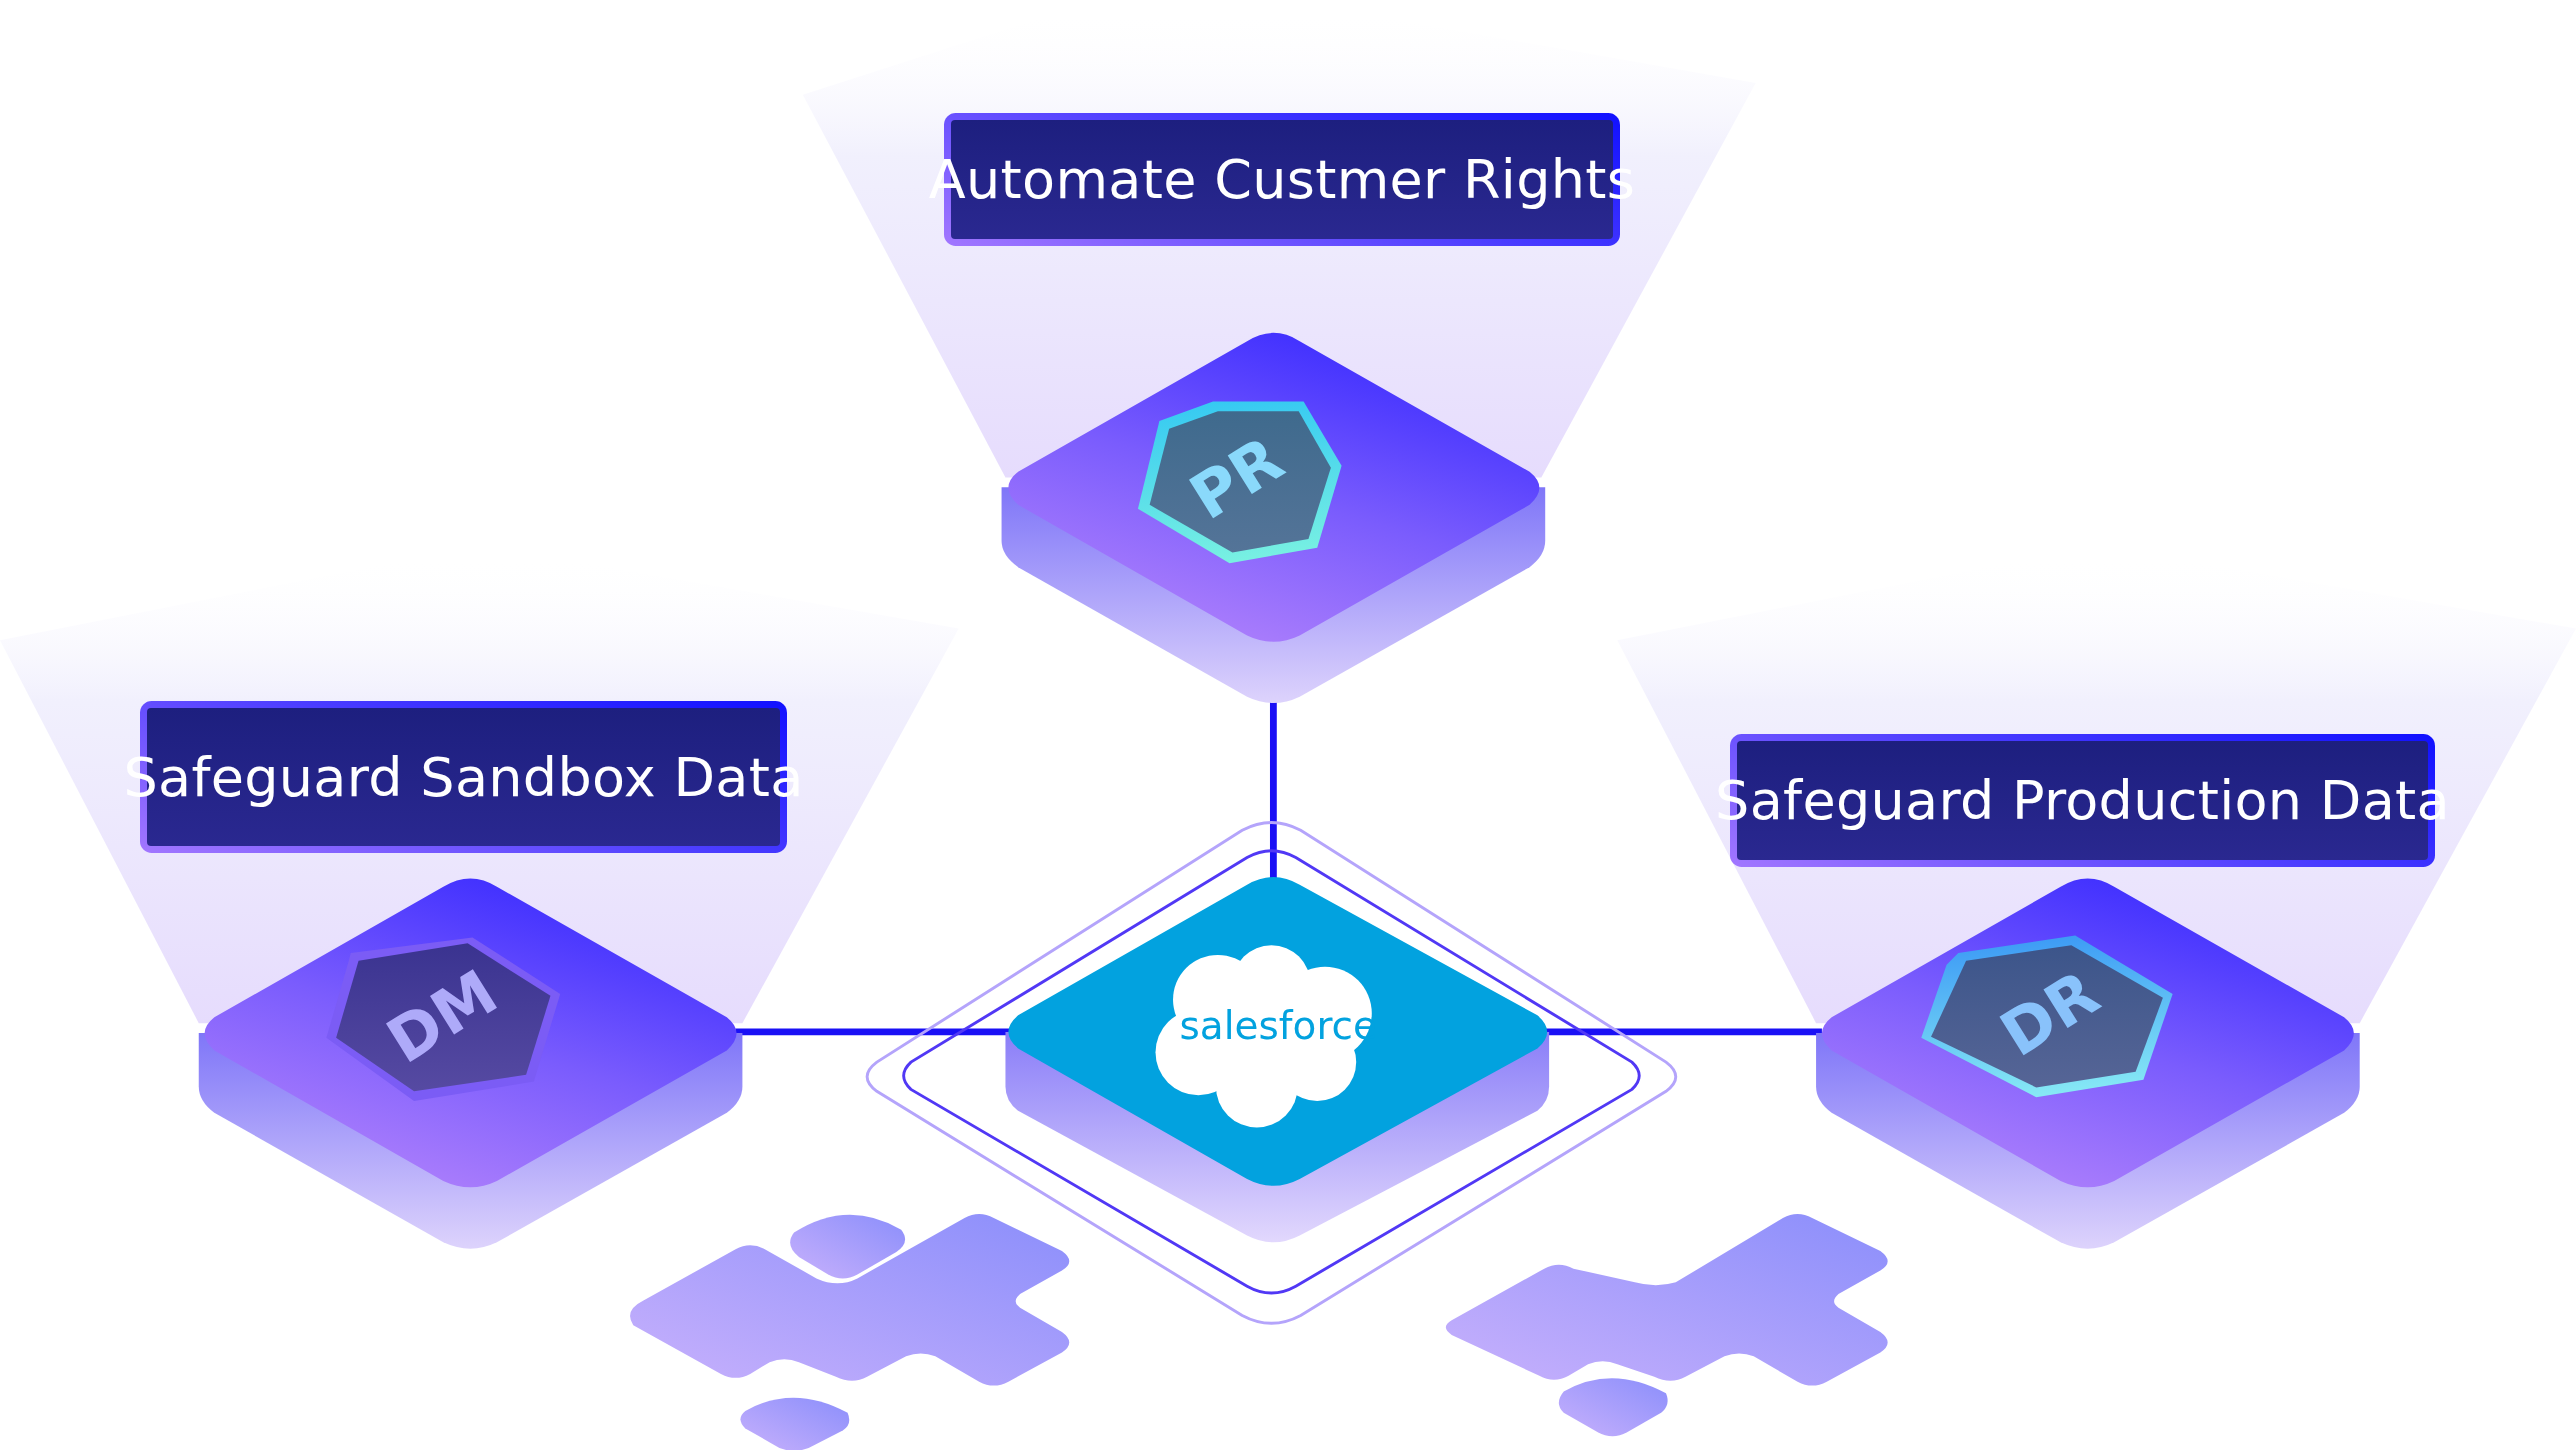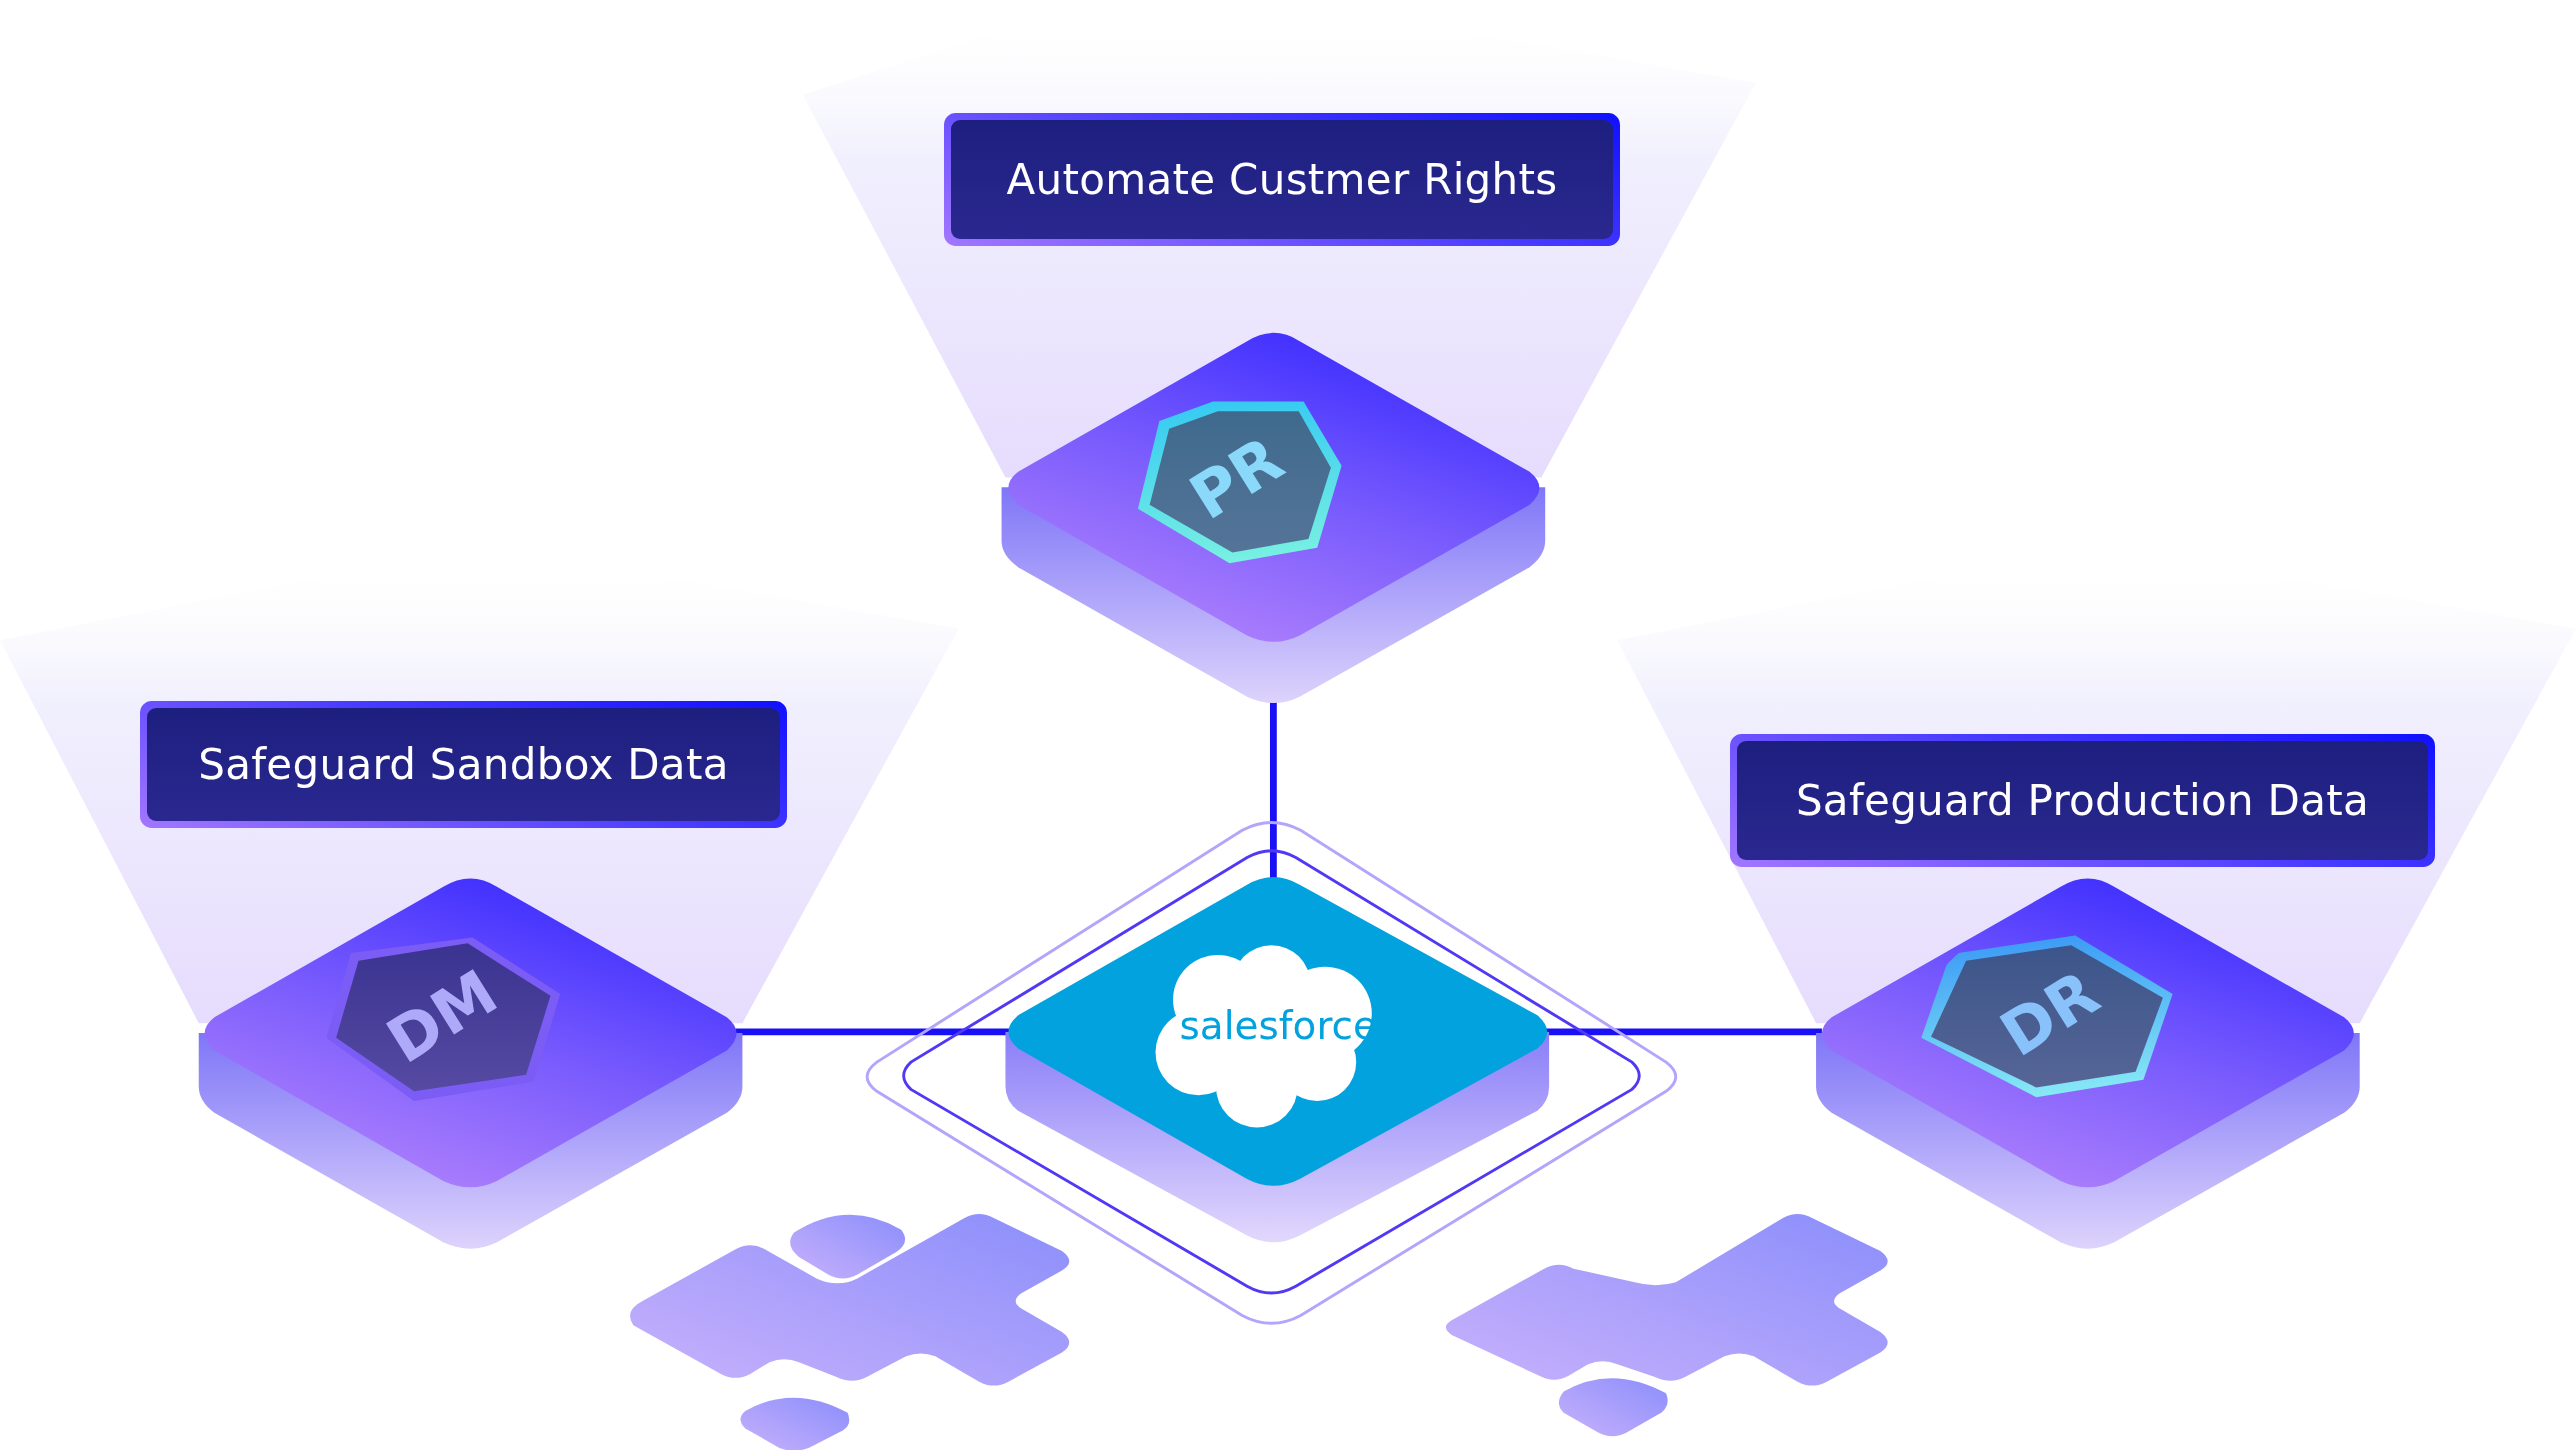--- a/index.html
+++ b/index.html
@@ -8,26 +8,26 @@
   .label-box {
     position: absolute;
     box-sizing: border-box;
     border-radius: 11.7px;
     padding: 6.8px;
     background: linear-gradient(200deg, #1010ff 0%, #4a3cff 45%, #a277ff 100%);
   }
   .label-inner {
     width: 100%; height: 100%;
     box-sizing: border-box;
-    border-radius: 9px;
+    border-radius: 4px;
     background: linear-gradient(180deg, #1d1f7f 0%, #2a2890 100%);
     display: flex; align-items: center; justify-content: center;
     color: #ffffff;
     font-family: "DejaVu Sans", sans-serif;
-    font-size: 42px;
+    font-size: 54px;
     letter-spacing: 0.3px;
     white-space: nowrap;
   }
 </style>
 </head>
 <body>
 
 <svg id="stage" viewBox="0 0 2644 1489" xmlns="http://www.w3.org/2000/svg">
   <defs>
     <linearGradient id="beamGrad" x1="0" y1="0" x2="0" y2="1">
@@ -137,19 +137,19 @@
     <path fill="url(#topFace)" d="M2115,910 Q2143,893 2170,910 L2406,1044 Q2426,1060 2406,1078 L2170,1212 Q2143,1225 2115,1212 L1880,1078 Q1860,1060 1880,1044 Z"></path>
     <polygon fill="url(#hexDRBorder)" points="2010,978 2130,960 2230,1020 2200,1108 2090,1126 1972,1065 1998,990"></polygon>
     <polygon fill="url(#hexDR)" points="2018,986 2126,970 2220,1024 2192,1100 2090,1116 1982,1064"></polygon>
     <text x="2105" y="1062" text-anchor="middle" font-family="'DejaVu Sans', sans-serif" font-weight="bold" font-size="64" fill="#89c2fb" transform="rotate(-32 2105 1042)">DR</text>
   </g>
 </svg>
 
 <div class="label-box" style="left:944px; top:113px; width:676px; height:133px;">
   <div class="label-inner">Automate Custmer Rights</div>
 </div>
-<div class="label-box" style="left:140px; top:701px; width:647px; height:127px;">
+<div class="label-box" style="left:140px; top:701px; width:647px; height:152px;">
   <div class="label-inner">Safeguard Sandbox Data</div>
 </div>
 <div class="label-box" style="left:1730px; top:698px; width:705px; height:133px;margin-top:36px;">
   <div class="label-inner">Safeguard Production Data</div>
 </div>
 
 
 </body></html>

